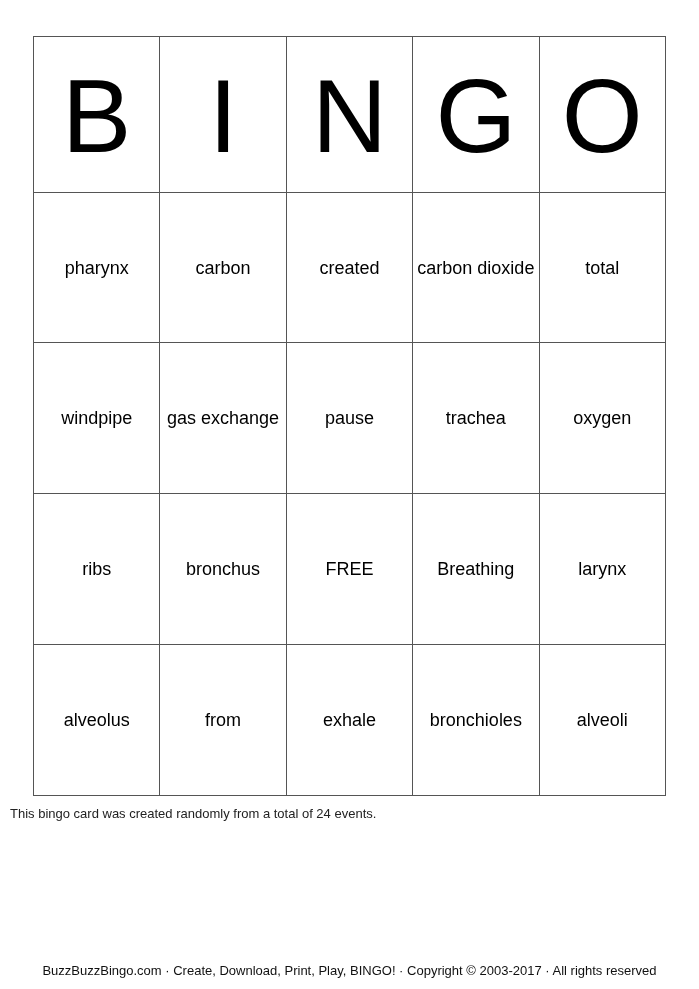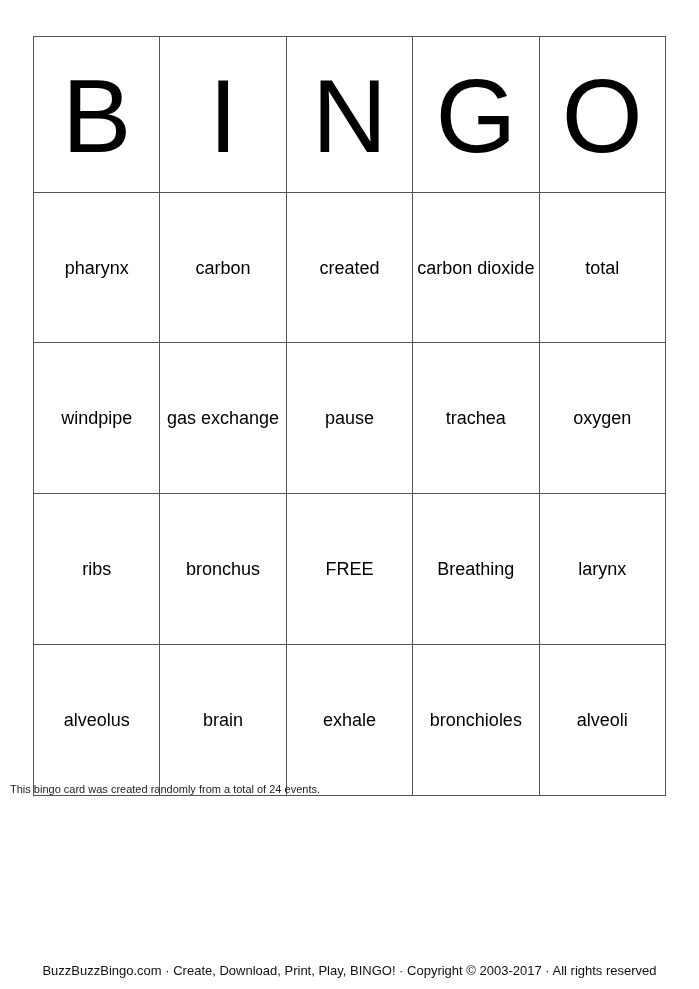--- a/index.html
+++ b/index.html
@@ -1,20 +1,20 @@
 <!DOCTYPE html>
 <html><head>
 <meta charset="utf-8">
 <style>
   html, body { margin:0; padding:0; background:#ffffff; }
   body { width:699px; height:989px; position:relative; font-family:"Liberation Sans", sans-serif; color:#000; overflow:hidden; }
   .card { position:absolute; left:33px; top:36px; width:633px; height:760px; border-collapse:collapse; table-layout:fixed; }
   .card td { border:1px solid #555; text-align:center; vertical-align:middle; padding:0 4px; font-size:18px; line-height:20px; height:126px; }
   .card .head td { font-size:104px; line-height:104px; padding-top:4px; }
-  .note { position:absolute; left:10px; top:782px; width:680px; font-size:11px; line-height:14px; color:#222; }
+  .note { position:absolute; left:10px; top:807px; width:680px; font-size:13px; line-height:14px; color:#222; }
   .footer { position:absolute; left:0; top:963px; width:699px; text-align:center; font-size:13px; color:#111; }
 </style>
 </head>
 <body>
 
 <table class="card">
   <tbody>
       <tr class="head">
     <td>B</td>
     <td>I</td>
@@ -38,21 +38,21 @@
   </tr>
   <tr>
     <td>ribs</td>
     <td>bronchus</td>
     <td>FREE</td>
     <td>Breathing</td>
     <td>larynx</td>
   </tr>
   <tr>
     <td>alveolus</td>
-    <td>brain</td>
+    <td>from</td>
     <td>exhale</td>
     <td>bronchioles</td>
     <td>alveoli</td>
   </tr>
 </tbody>
   </table>
 
 <div class="note">
   <div>This bingo card was created randomly from a total of 24 events.</div>
 </div>

